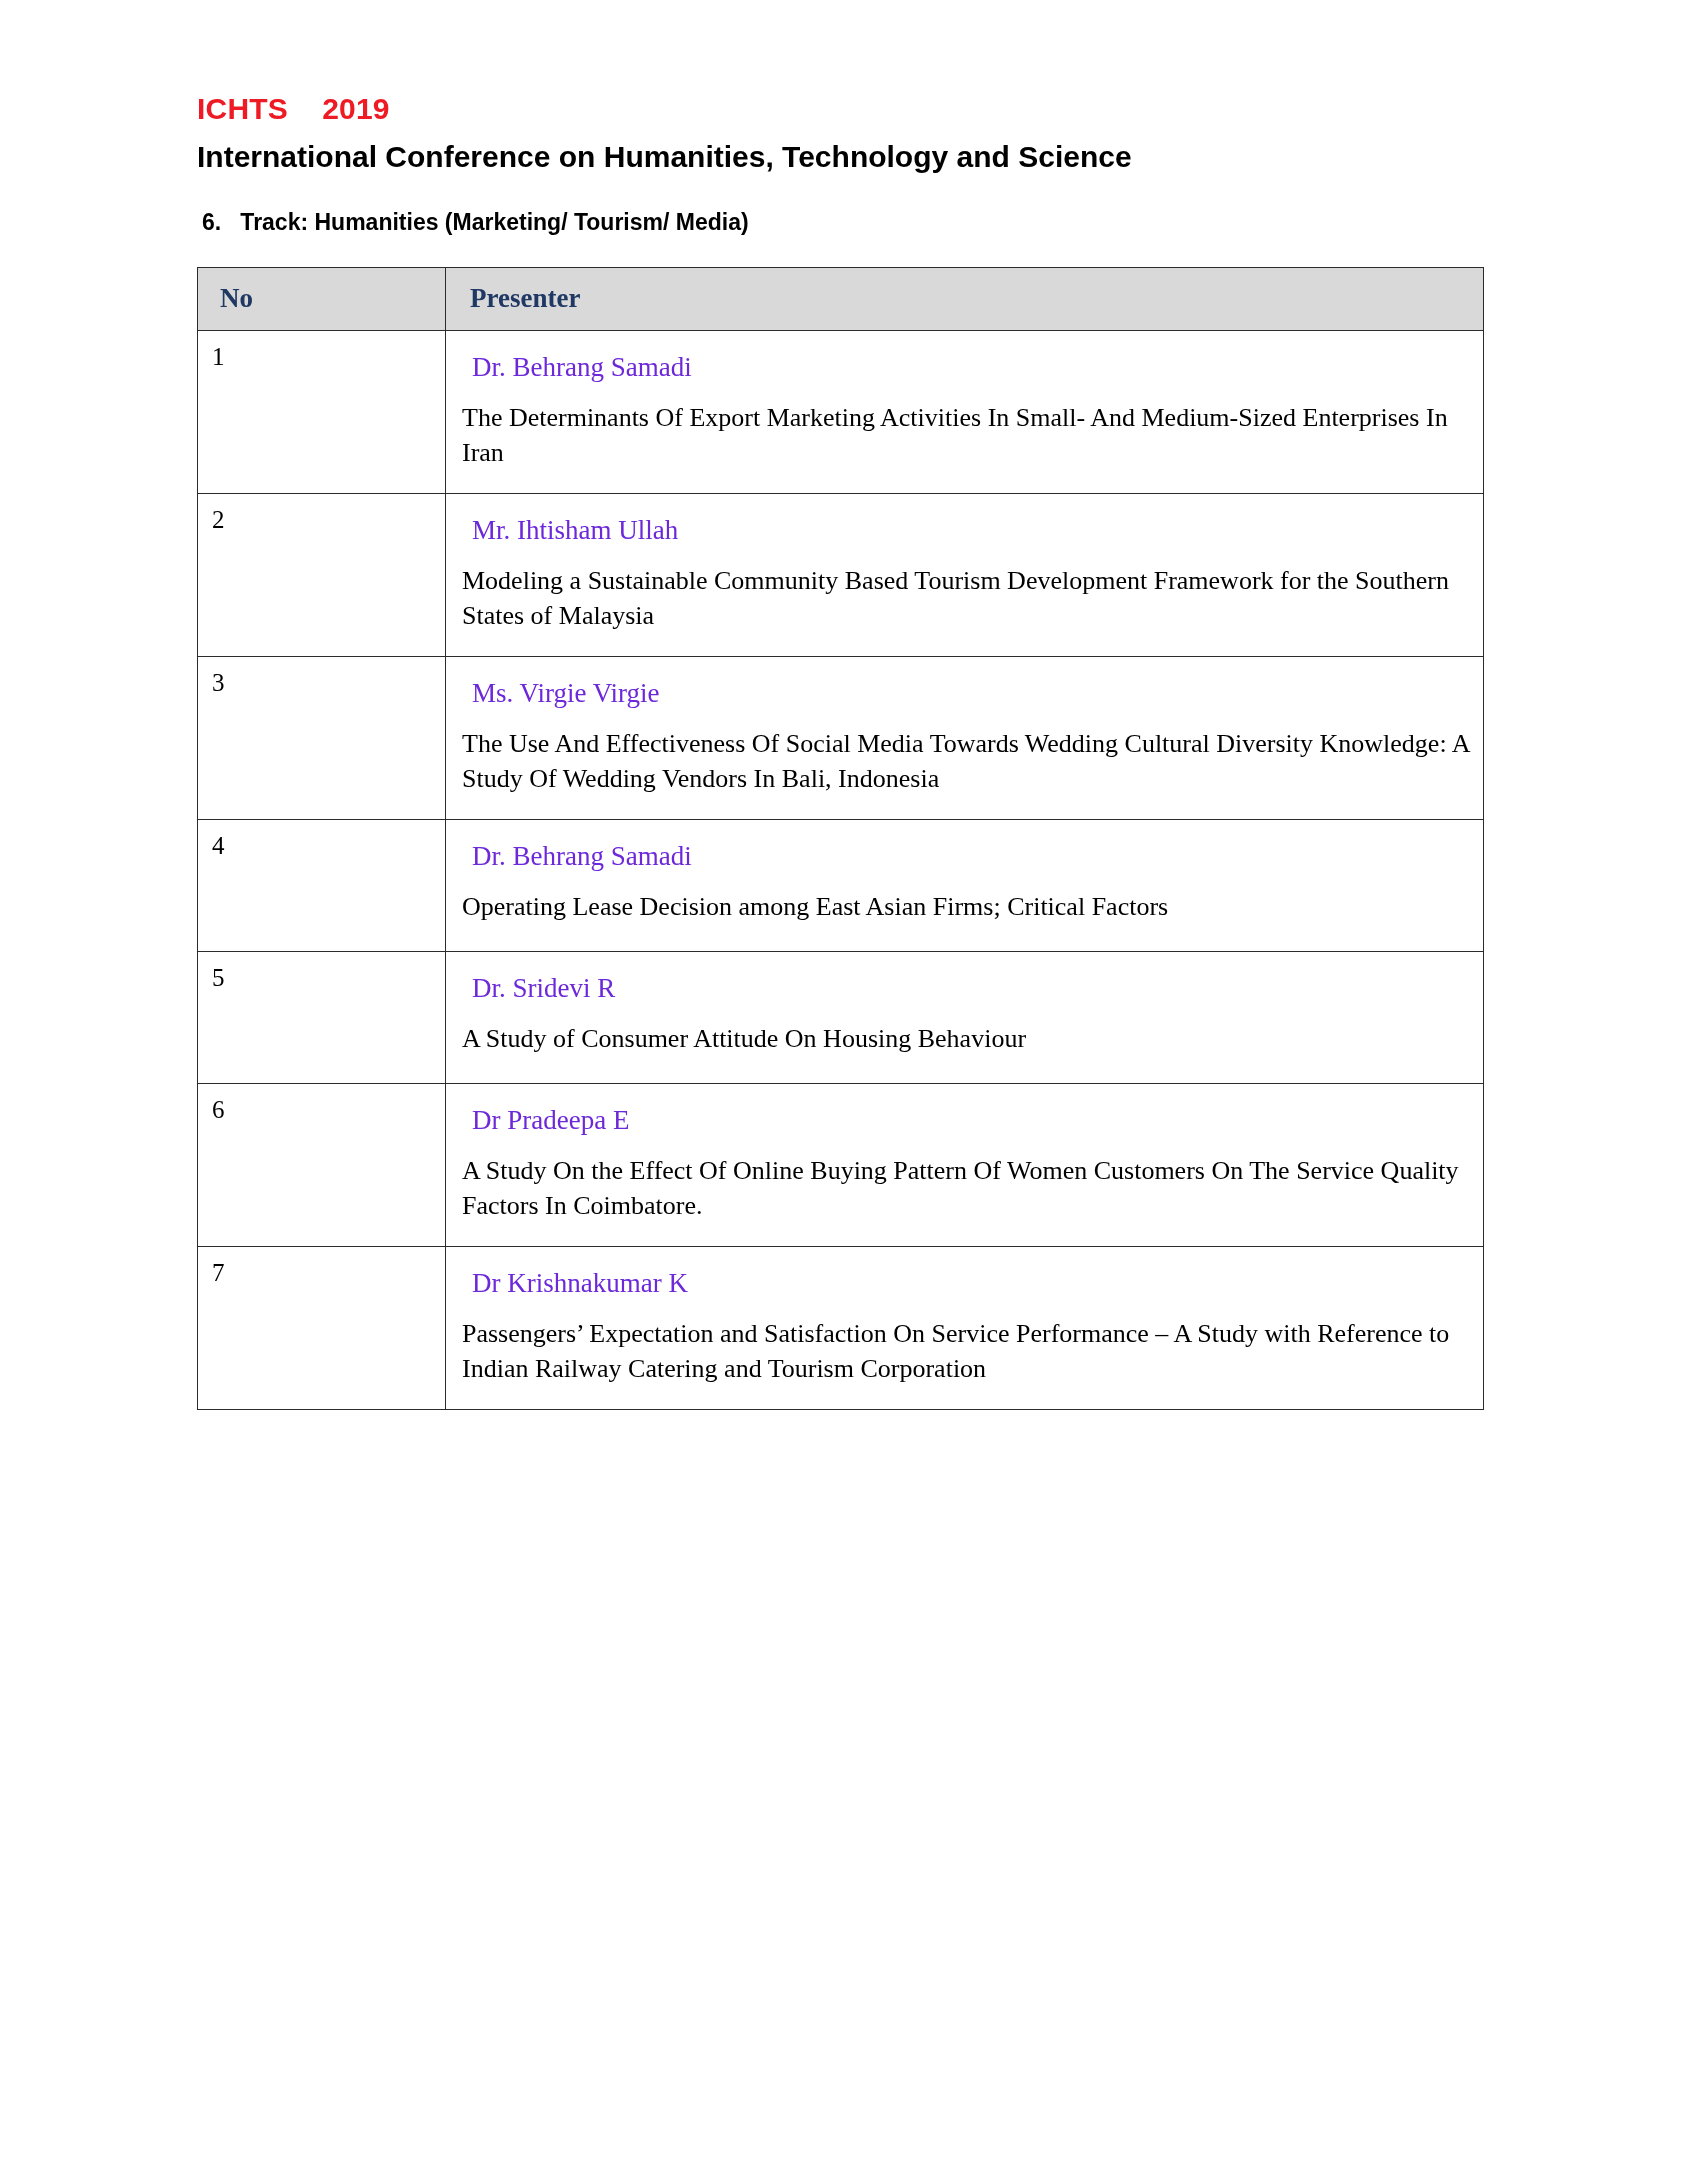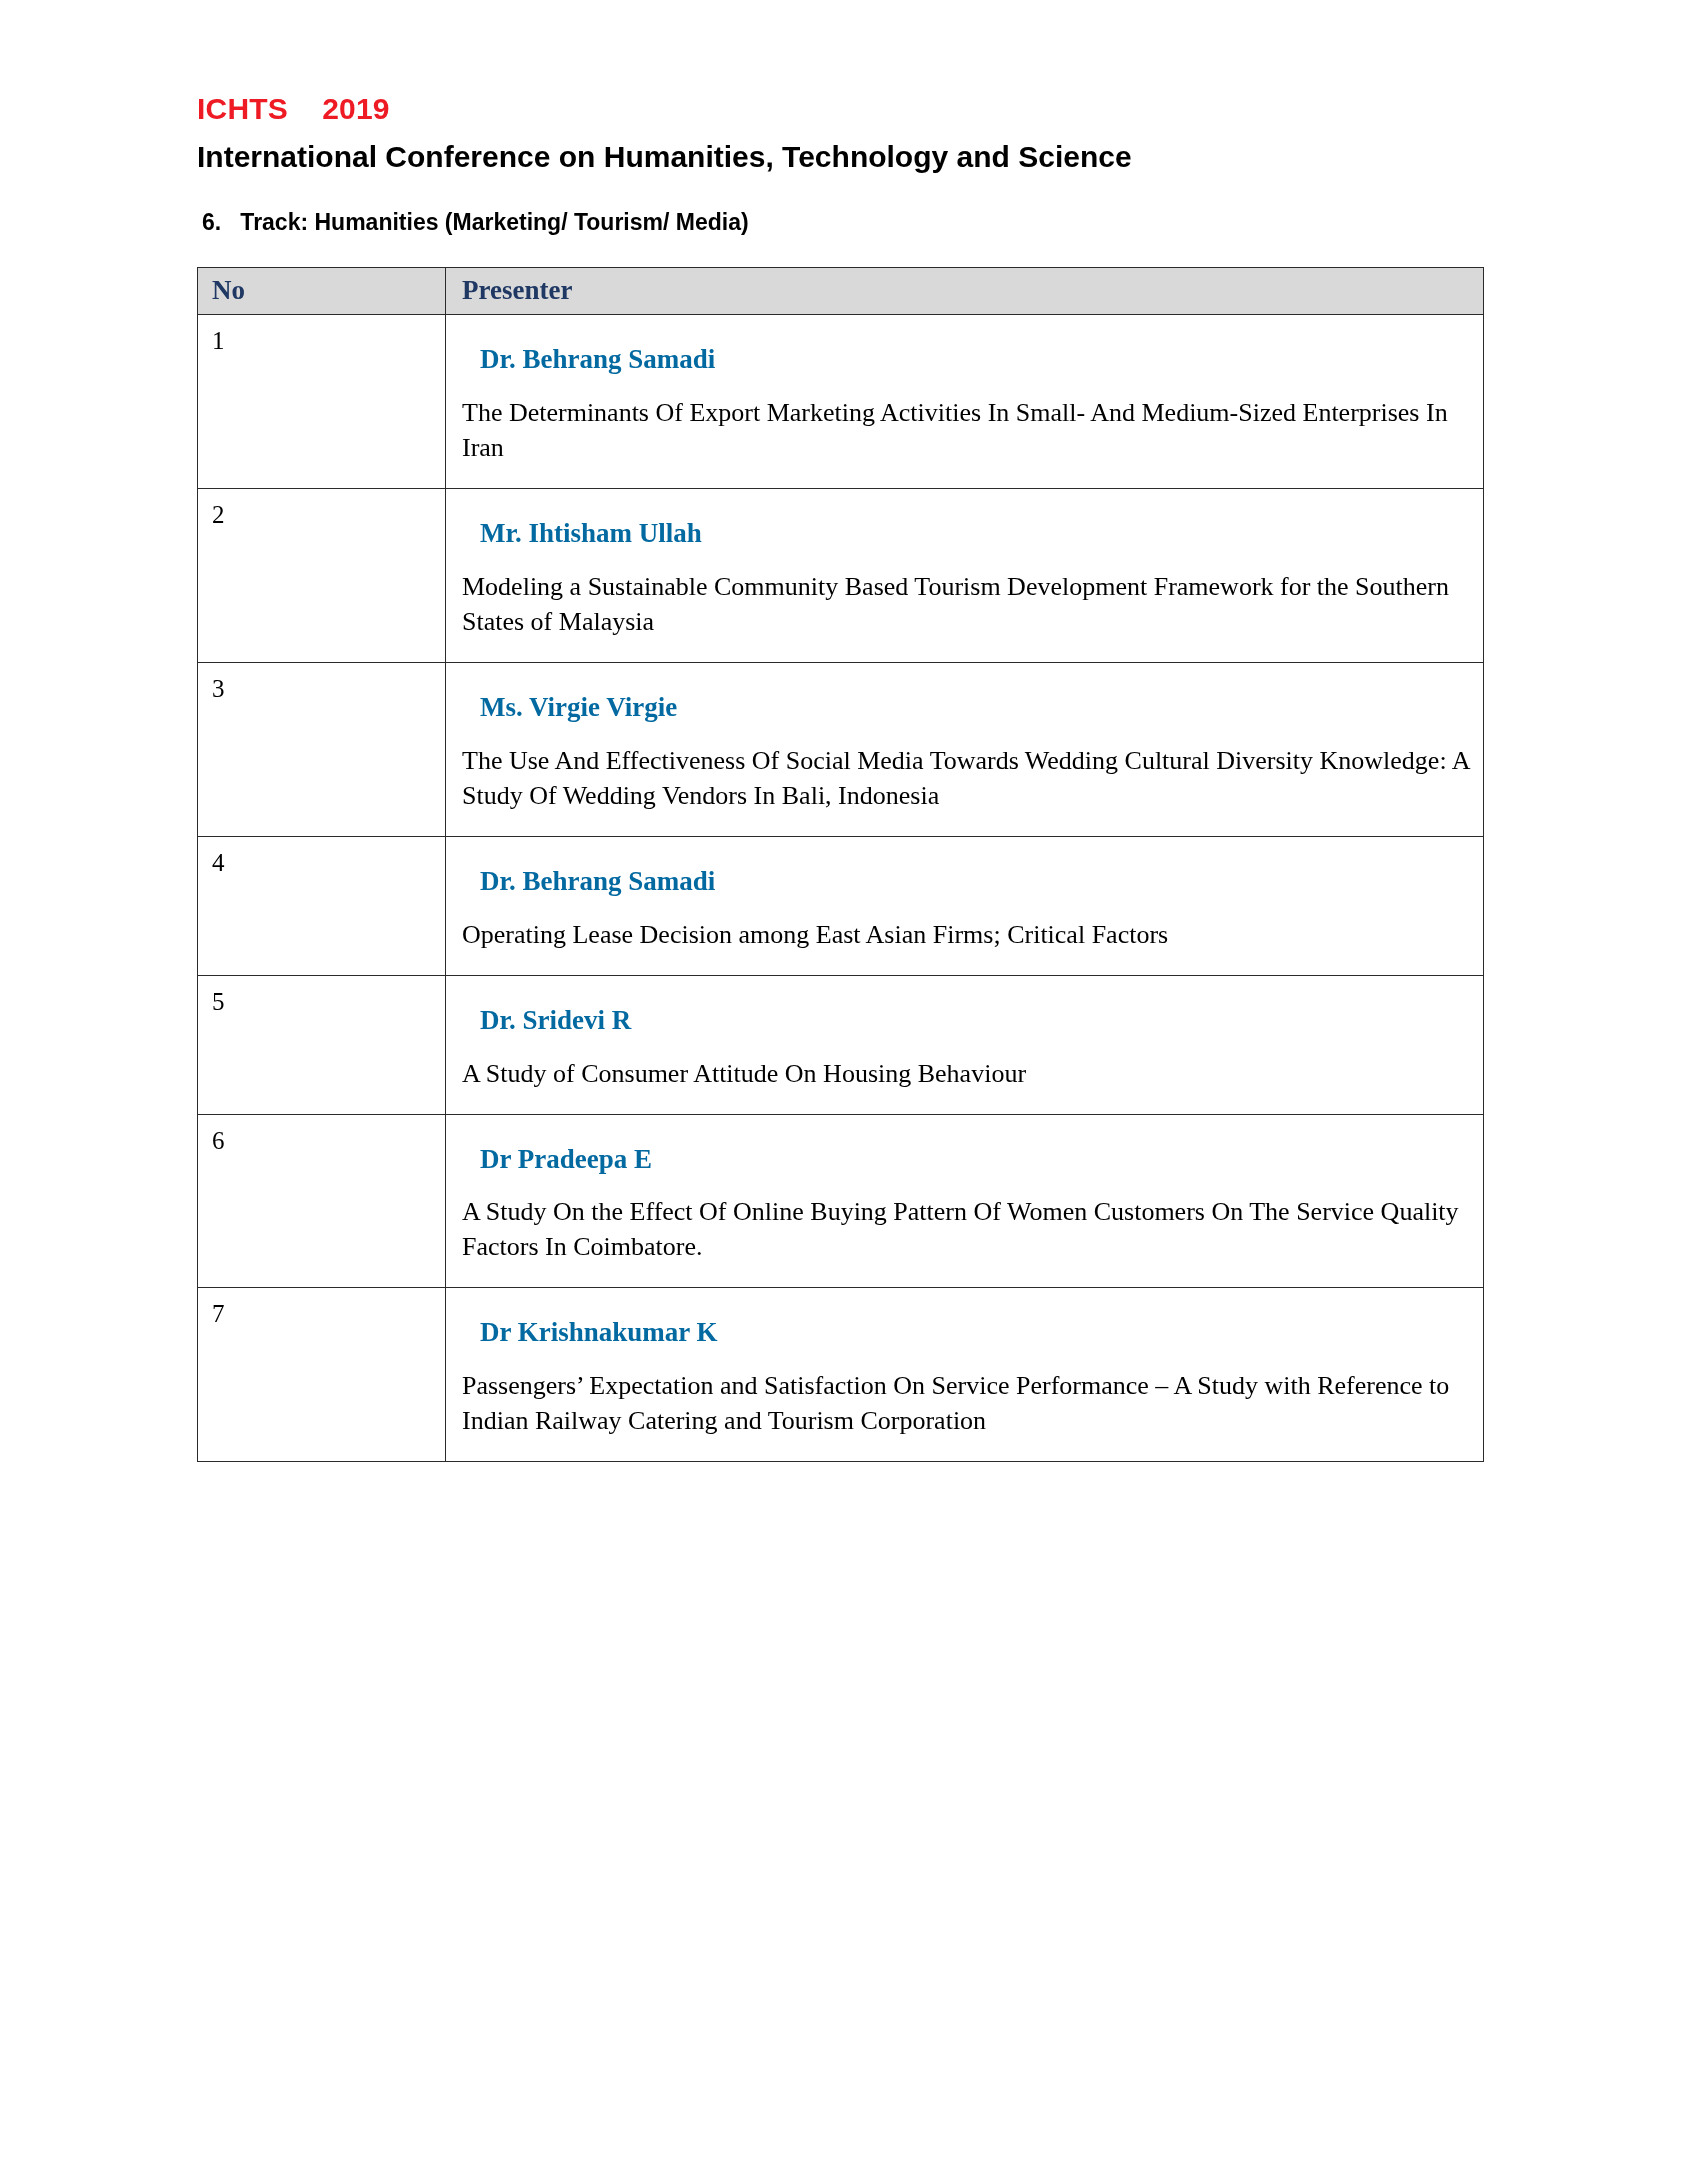--- a/index.html
+++ b/index.html
@@ -73,21 +73,21 @@
     table-layout: fixed;
     border: 1px solid #2b2b2b;
   }
   .session-table col.c-no    { width: 248px; }
   .session-table col.c-pres  { width: 1038px; }
 
   .session-table th,
   .session-table td {
     border: 1px solid #2b2b2b;
     vertical-align: top;
-    padding: 0;
+    padding: 8px;
   }
 
   thead th {
     background: #d9d9d9;
     height: 46px;
     text-align: left;
   }
   .th-inner {
     font-family: "Liberation Serif", "DejaVu Serif", serif;
     font-weight: bold;
@@ -106,25 +106,25 @@
     font-size: 25px;
     line-height: 1.35;
     color: #000000;
   }
 
   td.cell-pres {
     padding: 9px 10px 22px 16px;
   }
   .presenter-name {
     font-family: "Liberation Serif", "DejaVu Serif", serif;
-    font-weight: bold;
+    font-weight: normal;
     font-size: 27px;
     line-height: 1.33;
-    color: #0369a1;
-    margin: 18px;
+    color: #6d28d9;
+    margin: 10px;
   }
   .paper-title {
     font-family: "Liberation Serif", "DejaVu Serif", serif;
     font-weight: normal;
     font-size: 26px;
     line-height: 1.345;
     color: #000000;
     margin: 15px 0 0 0;
   }
 

